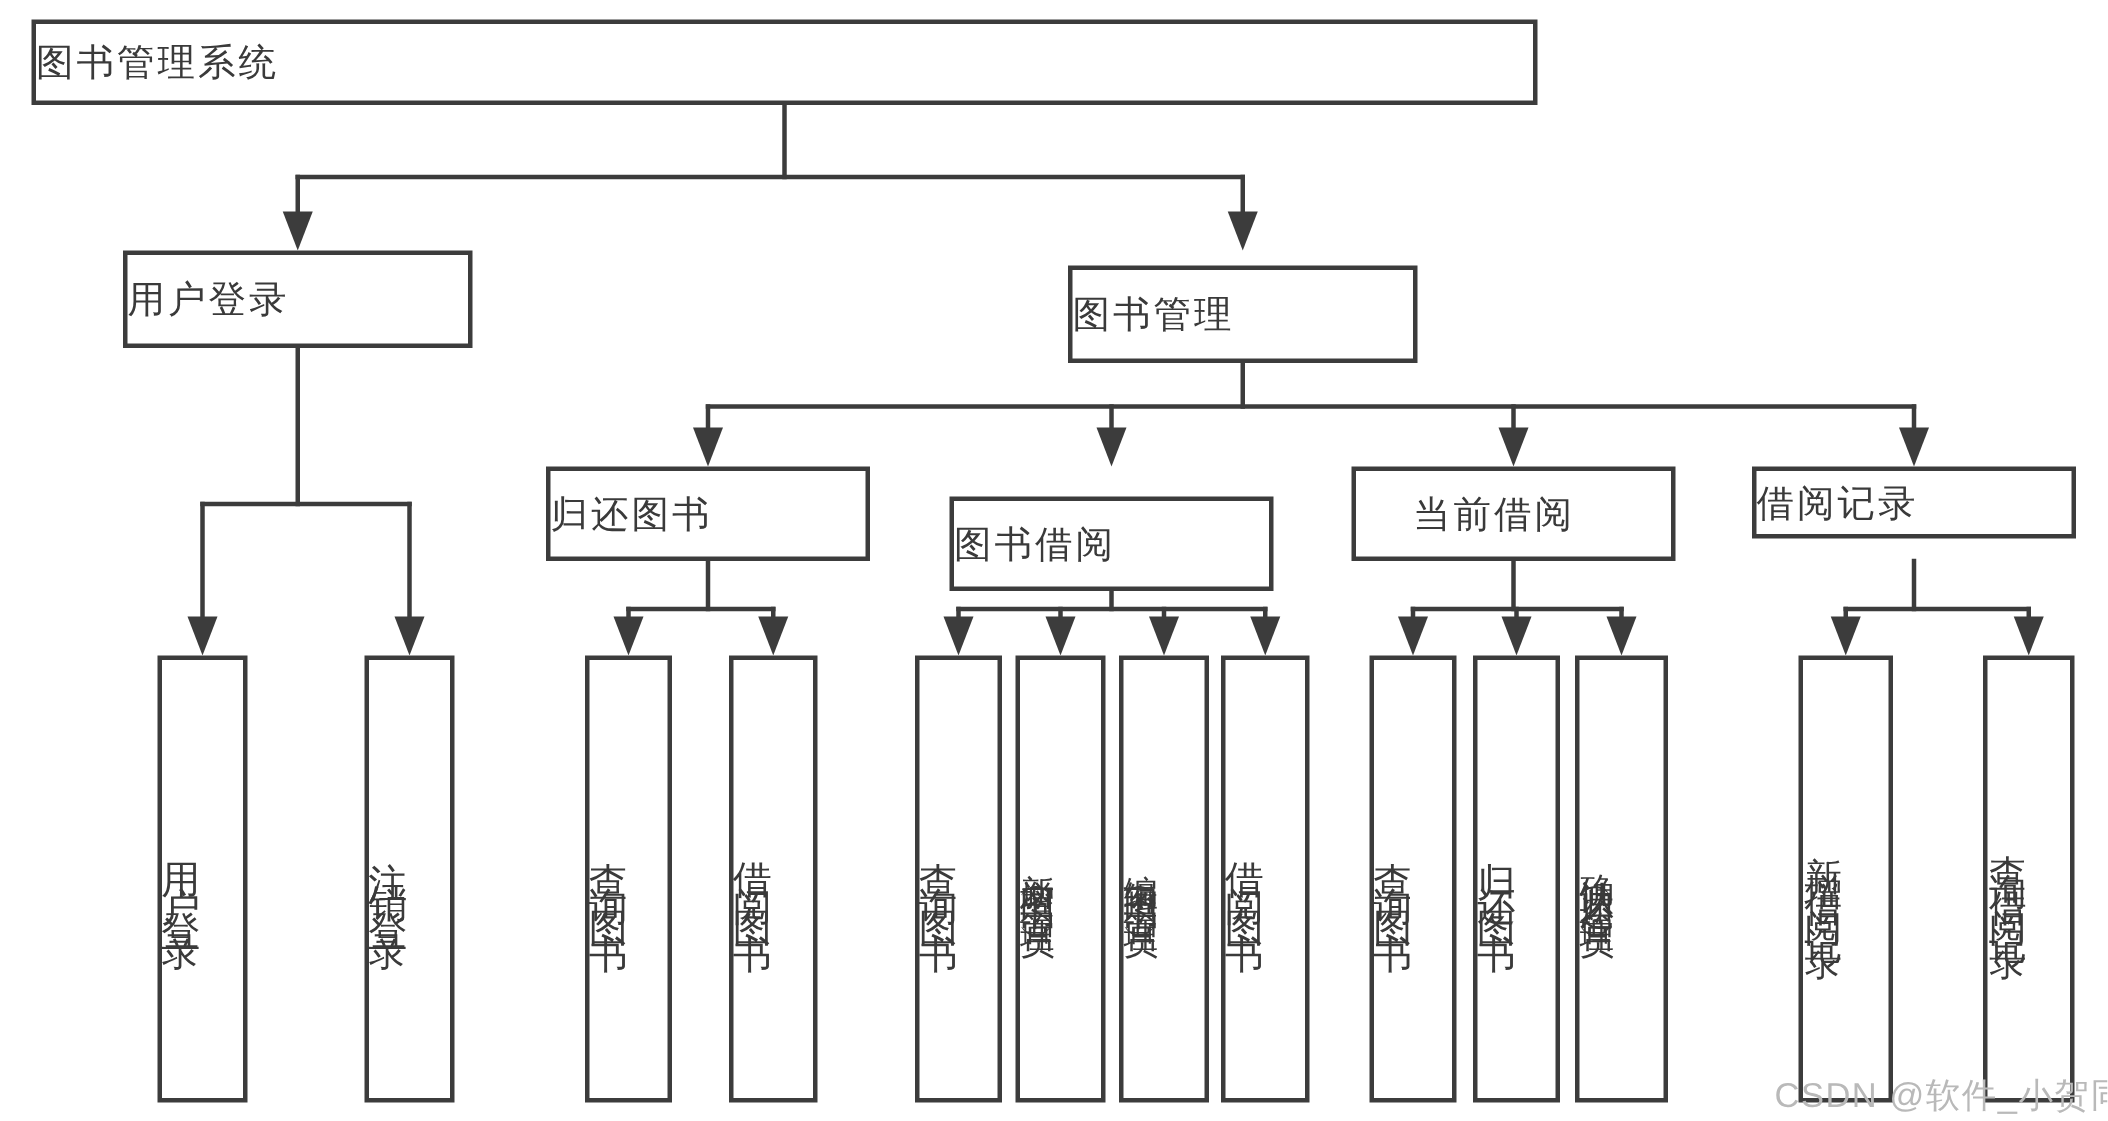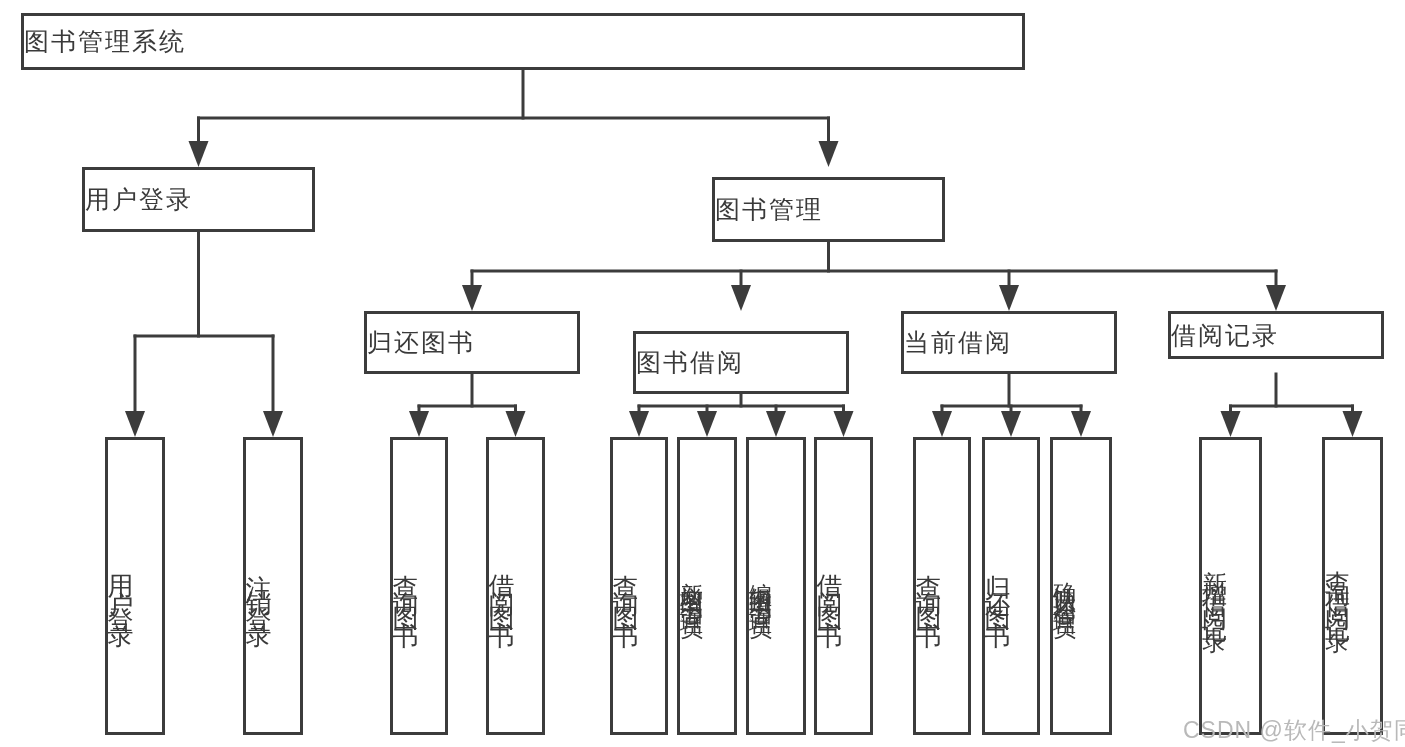--- a/index.html
+++ b/index.html
@@ -124,21 +124,21 @@
       </div>
       <div class="node h" style="left: 712px; top: 177px; width: 233px; height: 65px;">
         <span class="lbl">图书管理</span>
       </div>
       <div class="node h" style="left: 364px; top: 311px; width: 216px; height: 63px;">
         <span class="lbl">归还图书</span>
       </div>
       <div class="node h" style="left: 633px; top: 311px; width: 216px; height: 63px; margin-top: 20px;">
         <span class="lbl">图书借阅</span>
       </div>
-      <div class="node h" style="left: 901px; top: 311px; width: 216px; height: 63px;">
+      <div class="node h" style="left: 901px; top: 311px; width: 216px; height: 63px; padding-left: 38px;">
         <span class="lbl">当前借阅</span>
       </div>
       <div class="node h" style="left: 1168px; top: 311px; width: 216px; height: 48px;">
         <span class="lbl">借阅记录</span>
       </div>
       <div class="node v" style="left: 105px; top: 437px; width: 60px; height: 298px;">
         <span class="lbl ls-lg">用户登录</span>
       </div>
       <div class="node v" style="left: 243px; top: 437px; width: 60px; height: 298px;">
         <span class="lbl ls-lg">注销登录</span>

